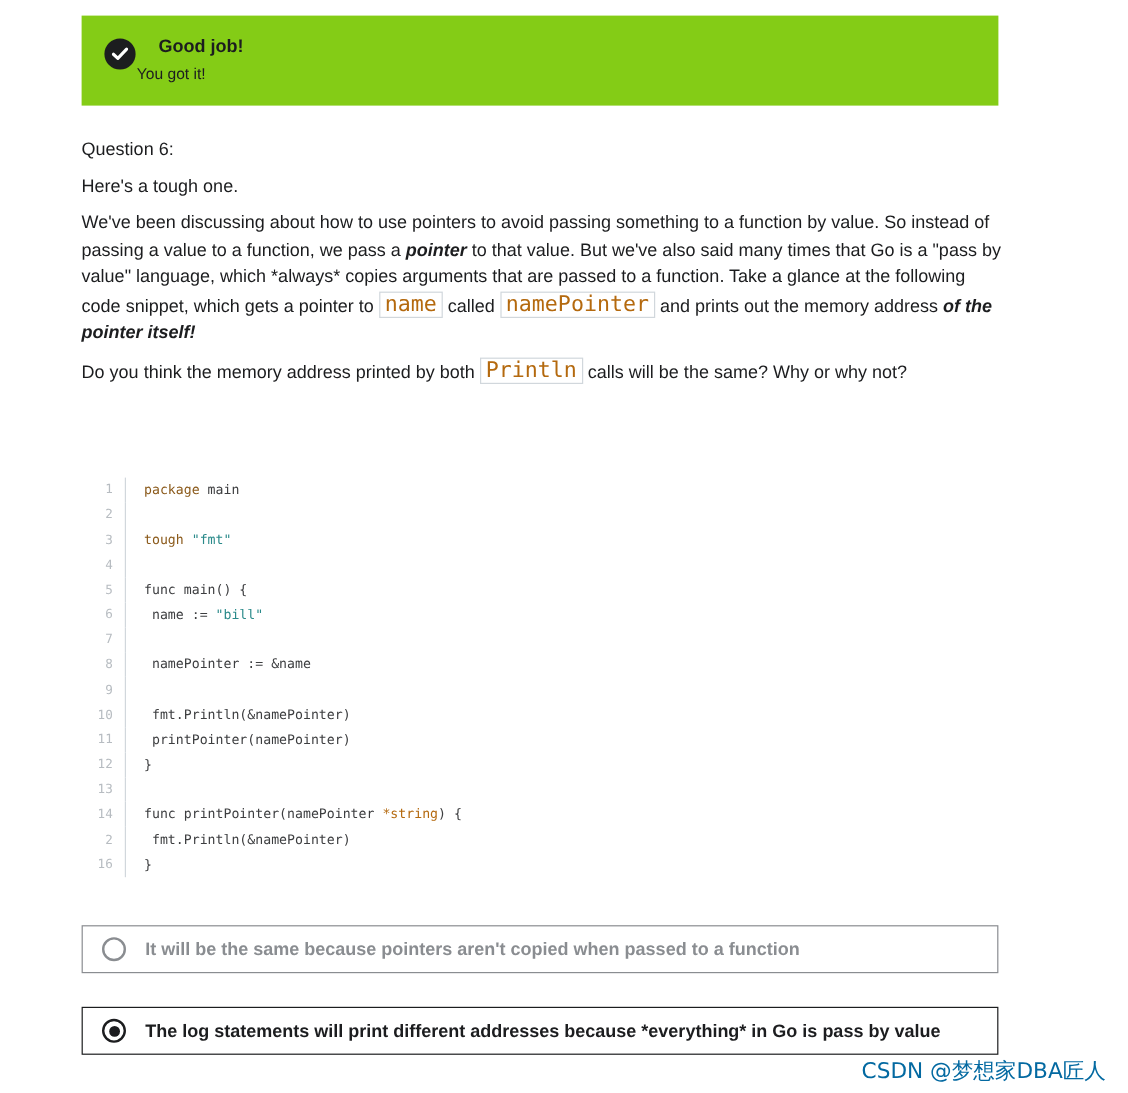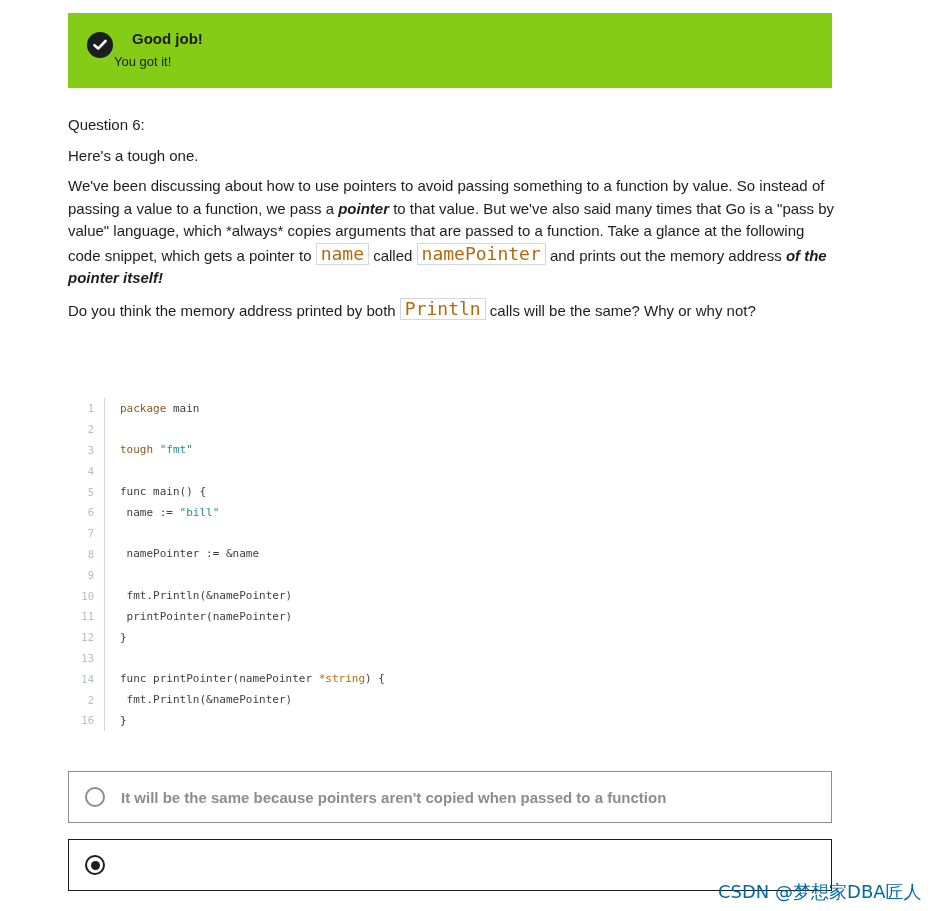--- a/index.html
+++ b/index.html
@@ -38,21 +38,21 @@
   }
   .code .line { display: flex; height: 20.8px; align-items: center; }
   .code .ln { width: 24px; text-align: right; color: #b7bcc1; font-size: 10.5px; padding-right: 10px; }
   .code .bar { width: 1px; height: 100%; background: #d1d7dc; margin-right: 15px; }
   .code .src { white-space: pre; }
   .kw { color: #8b5a1b; }
   .str { color: #2a8a8a; }
   .typ { color: #b4690e; text-align: center; }
 
   .option {
-    position: absolute; left: 68px; width: 764px; height: 52px;
+    position: absolute; left: 68px; width: 764px; height: 40px;
     border: 1px solid #8a8d91; background: #fff; display: flex; align-items: center;
     cursor: pointer;
   }
   .option.opt1 { top: 771px; }
   .option.opt2 { top: 839px; border-color: #1c1d1f; }
   .radio {
     position: absolute; left: 16px; width: 20px; height: 20px; border-radius: 50%;
     border: 2px solid #8a8d91; background: #fff;
     display: flex; align-items: center; justify-content: center;
   }
@@ -173,15 +173,16 @@
 
 <div class="option opt1">
   <div class="radio"></div>
   <div class="label">It will be the same because pointers aren't copied when passed to a function</div>
 </div>
 
 <div class="option opt2">
   <div class="radio">
       <div class="dot"></div>
     </div>
+  <div class="label">The log statements will print different addresses because *everything* in Go is pass by value</div>
 </div>
 
 <div class="watermark">CSDN @梦想家DBA匠人</div>
 
 </body></html>

